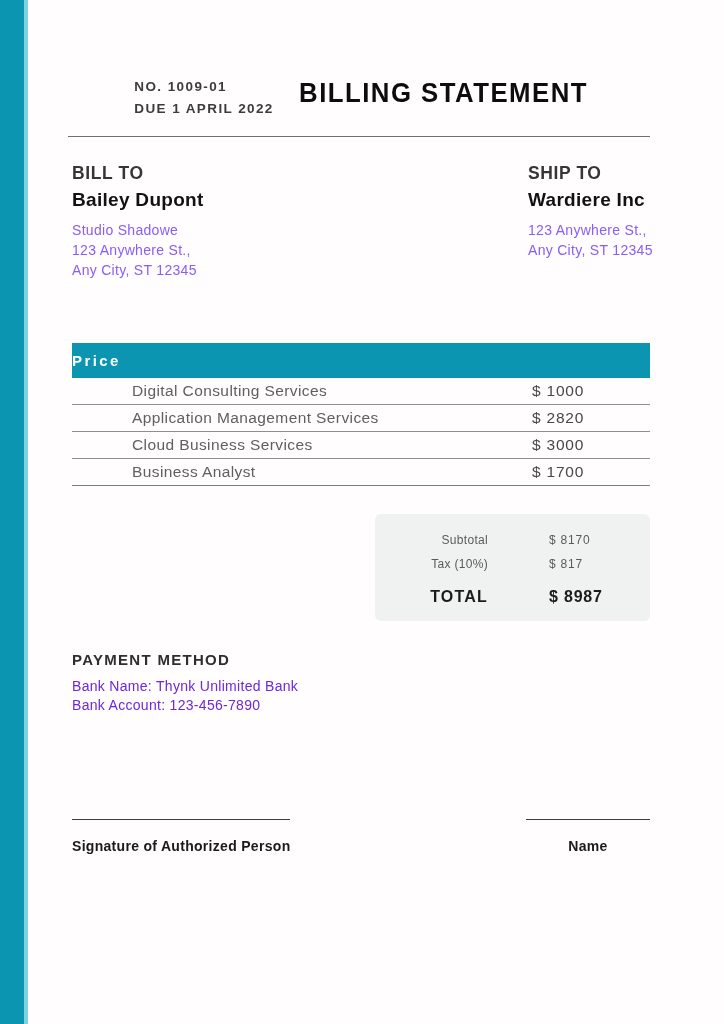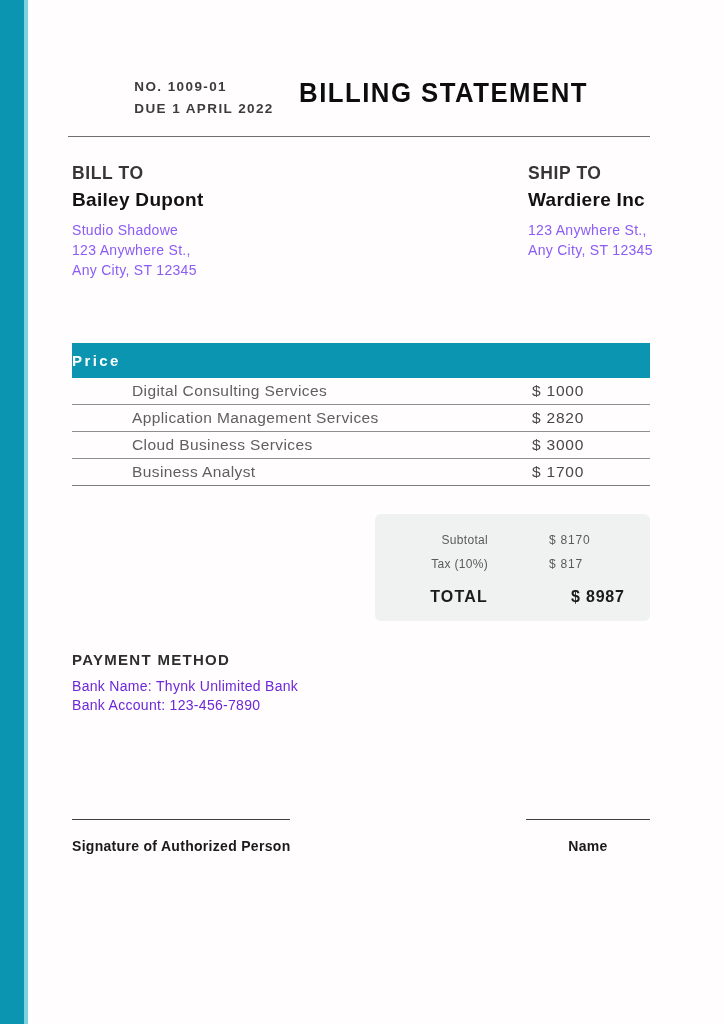--- a/index.html
+++ b/index.html
@@ -65,21 +65,21 @@
   .totals-box {
     width:275px; margin-left:auto; margin-top:28px;
     background:#eff2f1; border-radius:6px; padding:14px 0 12px;
   }
   .tot-row {
     display:grid; grid-template-columns:113px 1fr;
     font-size:12px; color:#5a5a5a; line-height:24px;
   }
   .tot-row .lbl { text-align:right; letter-spacing:0.3px; }
   .tot-row .val { padding-left:61px; letter-spacing:0.8px; }
-  .tot-total { margin-top:9px; font-size:16px;gap:22px; }
+  .tot-total { margin-top:9px; font-size:16px; }
   .tot-total .lbl { font-weight:bold; color:#1b1b1b; letter-spacing:1.2px; }
   .tot-total .val { font-weight:bold; color:#1b1b1b; }
   
   .payment { margin-top:30px; }
   .payment-heading { font-size:15px; font-weight:bold; color:#2e2e2e; letter-spacing:1.3px; }
   .payment-lines { margin-top:9px; font-size:14px; color:#6d28d9; line-height:1.36; letter-spacing:0.3px; }
   
   .signatures { display:flex; justify-content:space-between; margin-top:104px; }
   .sig-block {
     border-top:1.6px solid #3f3f3f; padding-top:18px; text-align:center;

